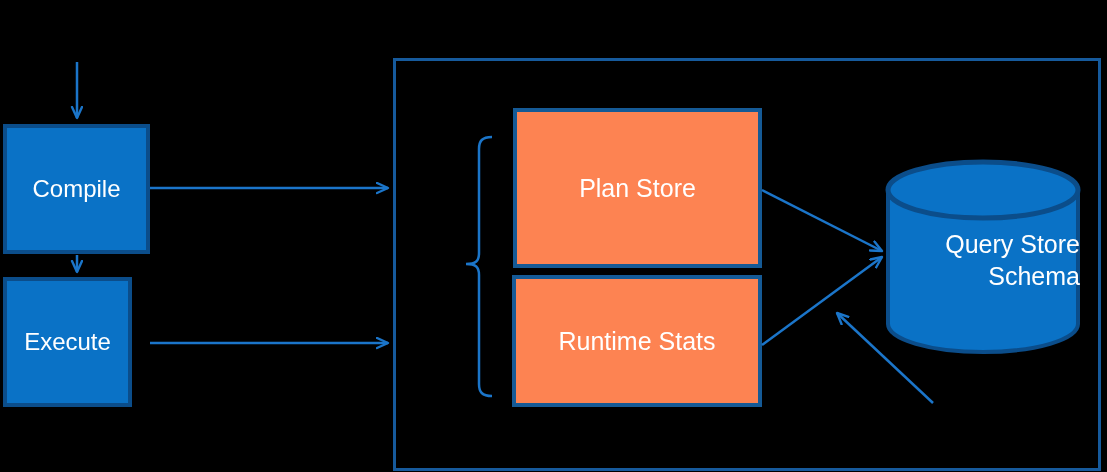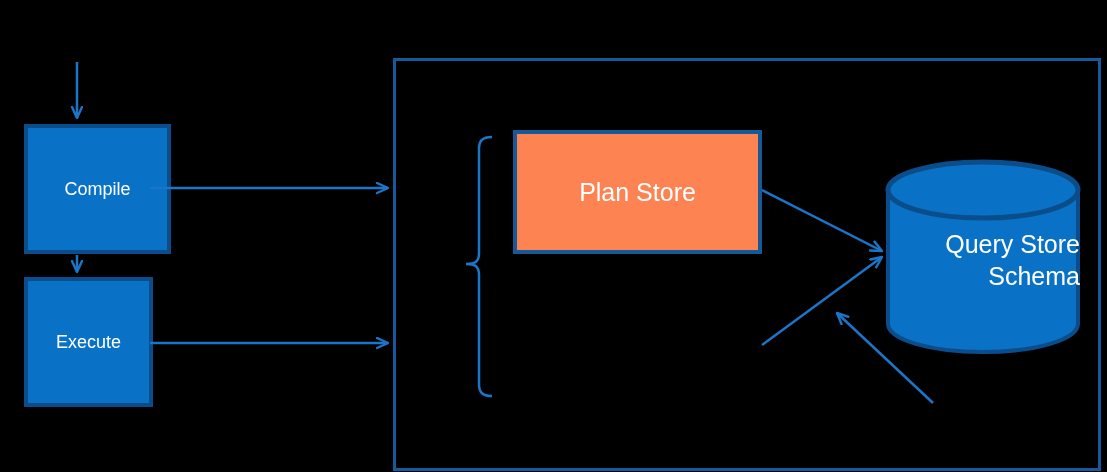--- a/index.html
+++ b/index.html
@@ -14,31 +14,30 @@
     position:absolute;
     box-sizing:border-box;
     display:flex;align-items:center;justify-content:center;
     color:var(--text-color,#fff);
     text-align:center;
     z-index:2;
   }
   .blue-node{
     background:var(--box-fill,#0A72C6);
     border:4px solid var(--box-border,#0B4D8A);
-    font-size:18px;
-    margin-left:21px;
+    font-size:24px;
   }
   .orange-node{
     background:var(--orange-fill,#FD8352);
     border:4px solid var(--orange-border,#155A96);
     font-size:25px;
   }
   .compile{left:3px;top:124px;width:147px;height:130px;}
   .execute{left:3px;top:277px;width:129px;height:130px;}
-  .plan-store{left:513px;top:130px;width:249px;height:124px;}
+  .plan-store{left:513px;top:108px;width:249px;height:160px;}
   .runtime-stats{left:512px;top:275px;width:250px;height:132px;}
   .container-rect{
     position:absolute;
     left:393px;top:58px;width:708px;height:413px;
     box-sizing:border-box;
     border:3px solid var(--container-border,#165A9C);
     z-index:1;
   }
   .overlay{
     position:absolute;left:0;top:0;width:1107px;height:472px;
@@ -63,20 +62,23 @@
   <div class="node blue-node compile">
     <span>Compile</span>
   </div>
   <div class="node blue-node execute">
     <span>Execute</span>
   </div>
 
   <div class="node orange-node plan-store">
     <span>Plan Store</span>
   </div>
+  <div class="node orange-node runtime-stats">
+    <span>Runtime Stats</span>
+  </div>
 
   <div class="cyl-label">
     <div>Query Store</div>
     <div>Schema</div>
   </div>
 
   <svg class="overlay" width="1107" height="472" viewBox="0 0 1107 472">
     <defs>
       <marker id="ah" markerWidth="16" markerHeight="14" refX="12" refY="6" orient="auto" markerUnits="userSpaceOnUse">
         <path d="M1 1 L12 6 L1 11" class="arrow-stroke" stroke-width="2.4" stroke-linecap="round" stroke-linejoin="round"></path>

